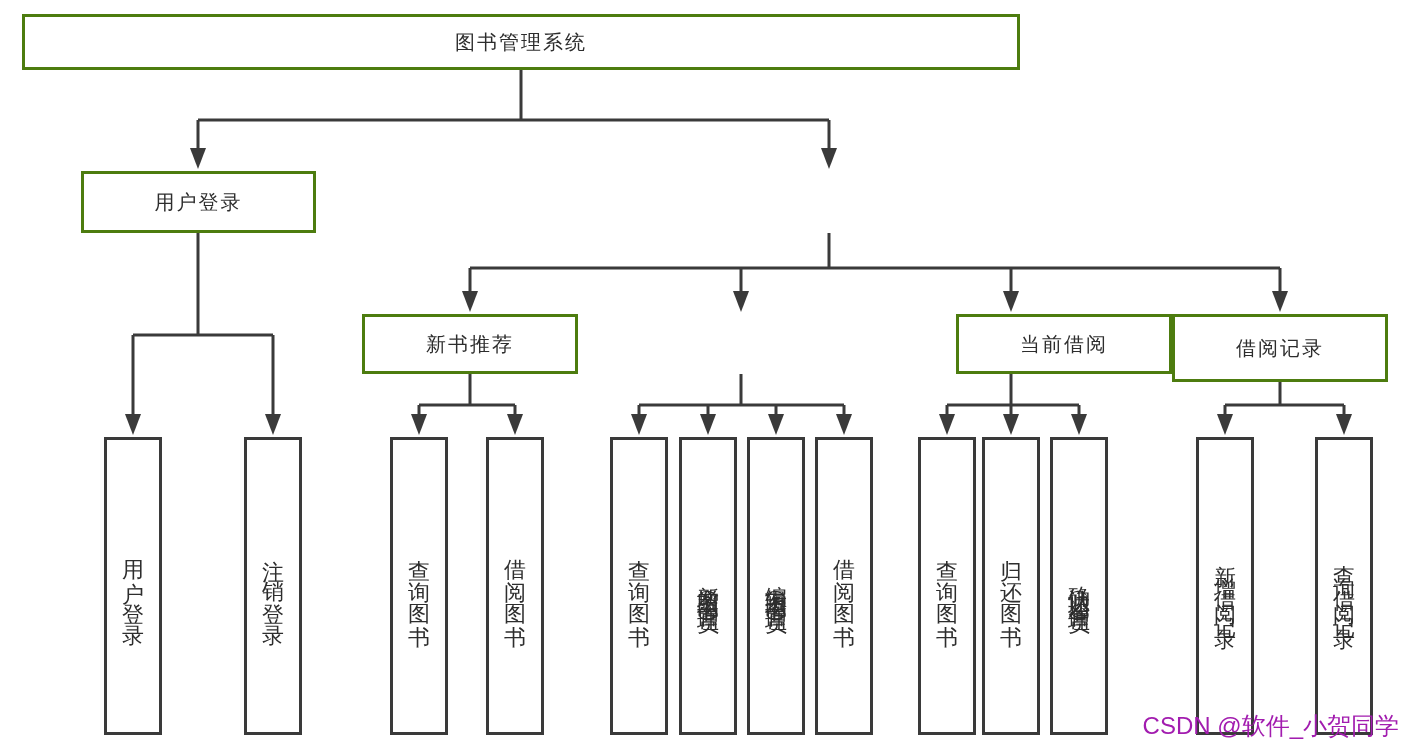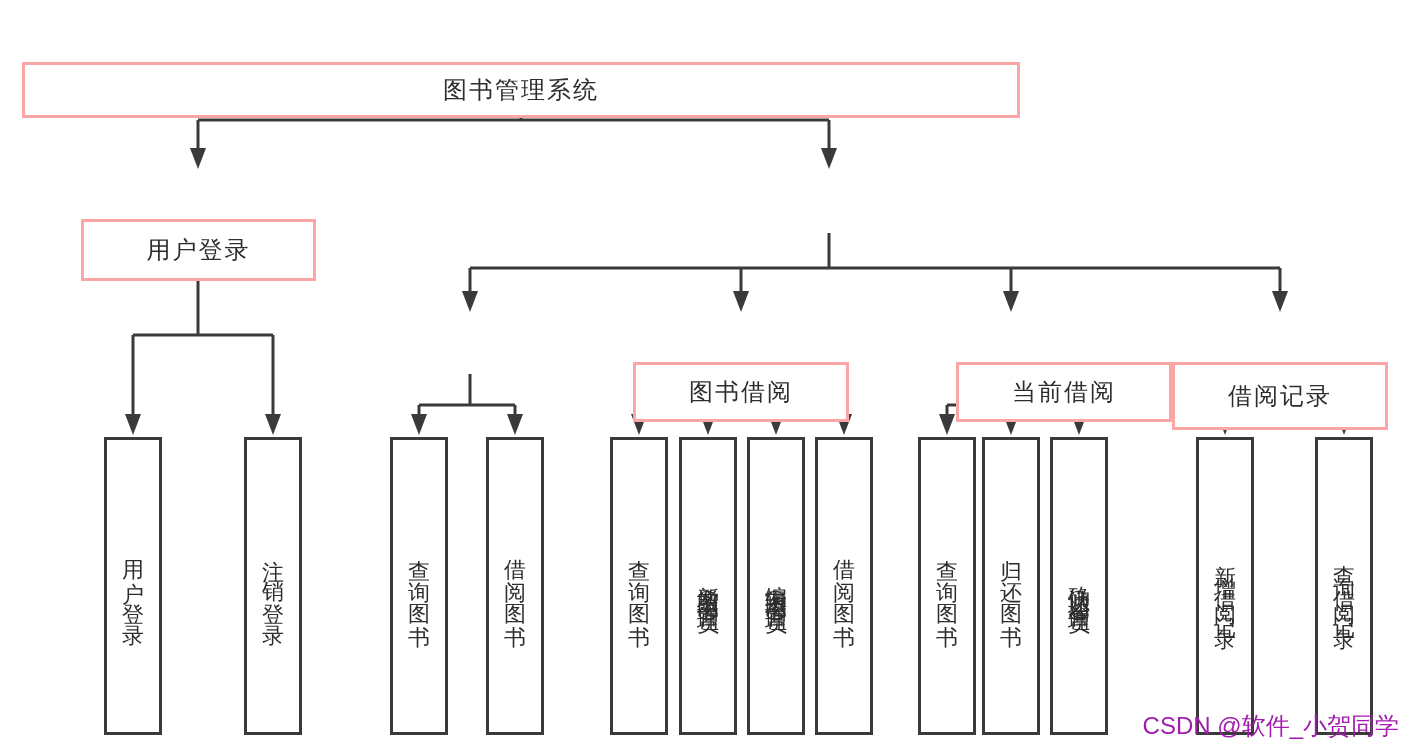--- a/index.html
+++ b/index.html
@@ -18,30 +18,29 @@
   .connectors {
     position: absolute;
     left: 0; top: 0;
     width: 1405px;
     height: 747px;
     pointer-events: none;
   }
   .node {
     position: absolute;
     box-sizing: border-box;
-    border: 3px solid #fca5a5;
+    border: 3px solid #4d7c0f;
     background: #ffffff;
     display: flex;
     align-items: center;
     justify-content: center;
     color: #2d2d2d;
-    font-size: 24px;
+    font-size: 20px;
     letter-spacing: 2px;
     z-index: 2;
-    margin-top: 48px;
   }
   .leaf {
     position: absolute;
     box-sizing: border-box;
     border: 3px solid #3a3a3a;
     background: #ffffff;
     width: 58px;
     height: 298px;
     top: 437px;
     display: flex;
@@ -119,21 +118,21 @@
 
       <polygon points="1217,414 1233,414 1225,435"></polygon>
       <polygon points="1336,414 1352,414 1344,435"></polygon>
     </g>
   </svg>
 
   <div class="node" style="left:22px; top:14px; width:998px; height:56px;">图书管理系统</div>
 
   <div class="node" style="left:81px; top:171px; width:235px; height:62px;">用户登录</div>
 
-  <div class="node" style="left:633px; top:314px; width:216px; height:60px;">图书借阅</div>
+  <div class="node" style="left:362px; top:314px; width:216px; height:60px;">新书推荐</div>
   <div class="node" style="left:956px; top:314px; width:216px; height:60px;">当前借阅</div>
   <div class="node" style="left:1172px; top:314px; width:216px; height:68px;">借阅记录</div>
 
   <div class="leaf short" style="left:104px;">用户登录</div>
   <div class="leaf short" style="left:244px;">注销登录</div>
 
   <div class="leaf short" style="left:390px;">查询图书</div>
   <div class="leaf short" style="left:486px;">借阅图书</div>
 
   <div class="leaf short" style="left:610px;">查询图书</div>

